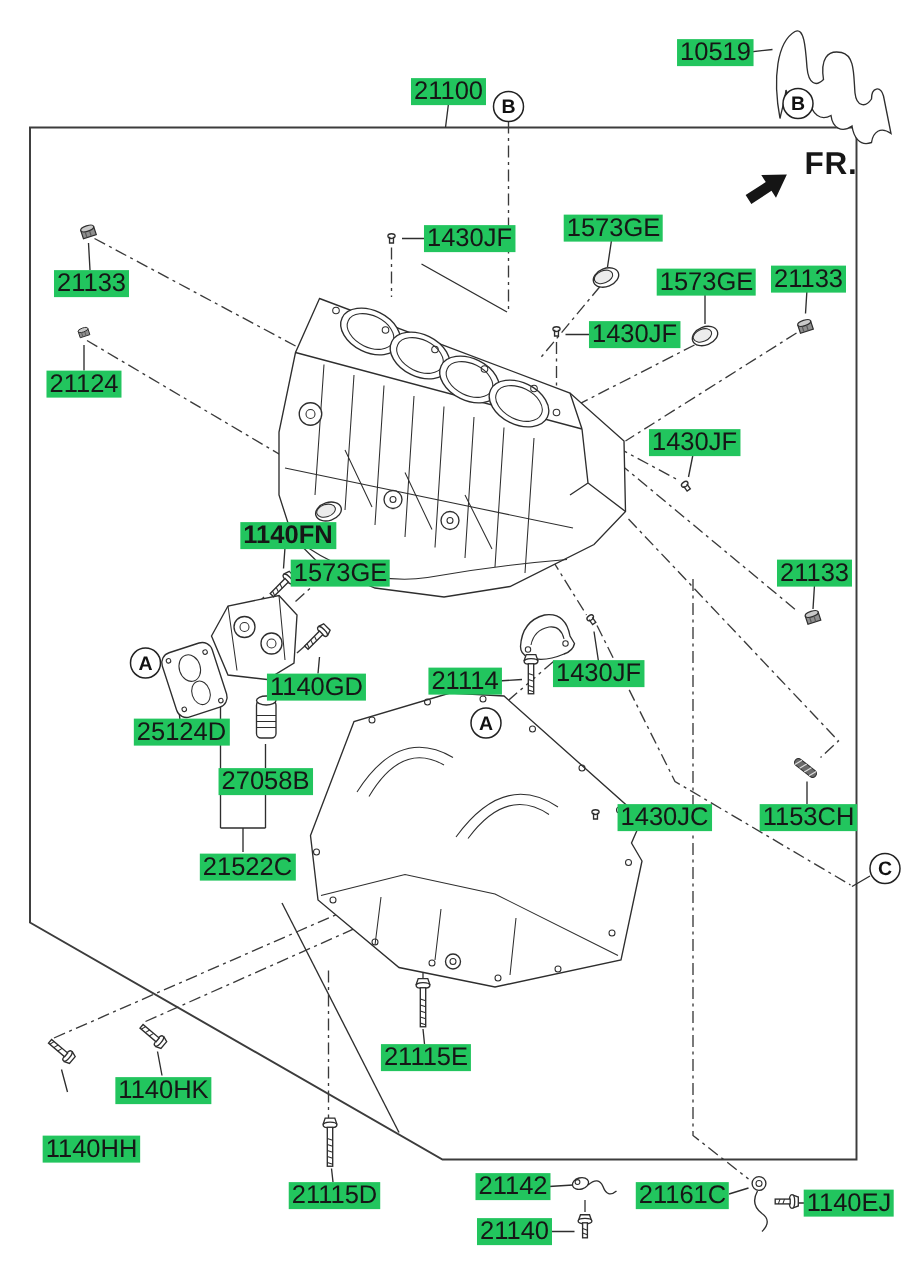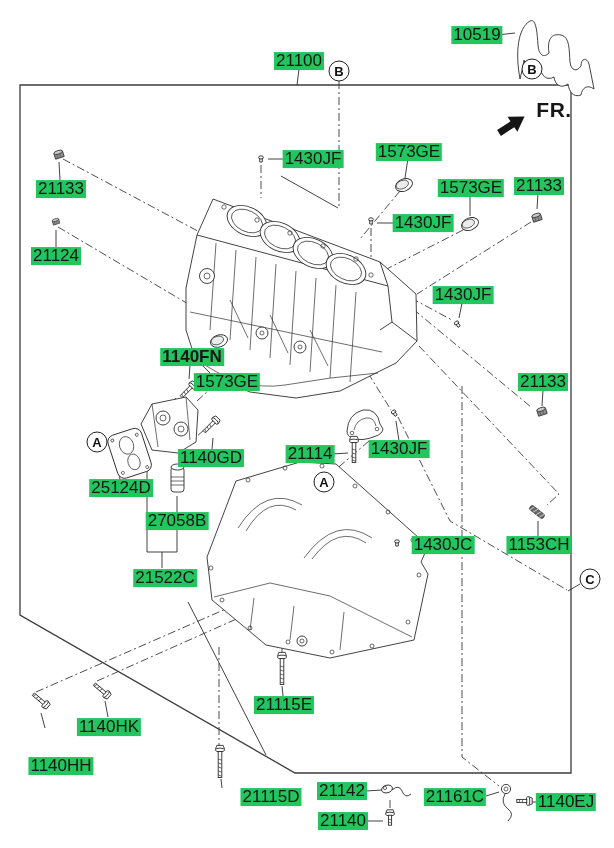--- a/index.html
+++ b/index.html
@@ -334,21 +334,21 @@
     <div class="plabel" style="left: 227px; top: 382px;">1573GE</div>
     <div class="plabel" style="left: 121px; top: 488px;">25124D</div>
     <div class="plabel" style="left: 211px; top: 458px;">1140GD</div>
     <div class="plabel" style="left: 177px; top: 521px;">27058B</div>
     <div class="plabel" style="left: 165px; top: 578px;">21522C</div>
     <div class="plabel" style="left: 310px; top: 454px; text-align: right;">21114</div>
     <div class="plabel" style="left: 399px; top: 449px;">1430JF</div>
     <div class="plabel" style="left: 443px; top: 545px;">1430JC</div>
     <div class="plabel" style="left: 539px; top: 545px;">1153CH</div>
     <div class="plabel" style="left: 284px; top: 705px;">21115E</div>
-    <div class="plabel" style="left: 223px; top: 797px; margin-left: 48px;">21115D</div>
+    <div class="plabel" style="left: 223px; top: 797px;">21115D</div>
     <div class="plabel" style="left: 46px; top: 766px; margin-left: 15px;">1140HH</div>
     <div class="plabel" style="left: 109px; top: 727px;">1140HK</div>
     <div class="plabel" style="left: 342px; top: 791px;">21142</div>
     <div class="plabel" style="left: 343px; top: 821px;">21140</div>
     <div class="plabel" style="left: 455px; top: 797px;">21161C</div>
     <div class="plabel" style="left: 566px; top: 802px;">1140EJ</div>
   </div>
 <div id="markers-layer">
     <div class="vmark" style="left: 339px; top: 71px;">B</div>
     <div class="vmark" style="left: 532px; top: 69px;">B</div>

